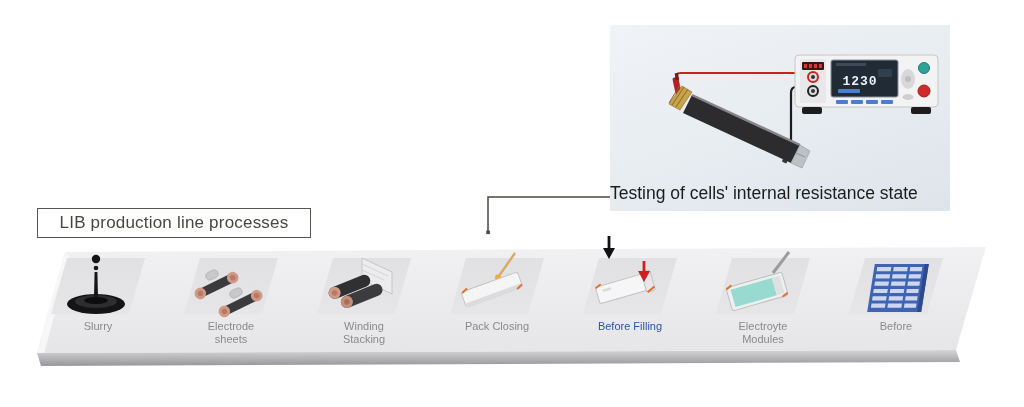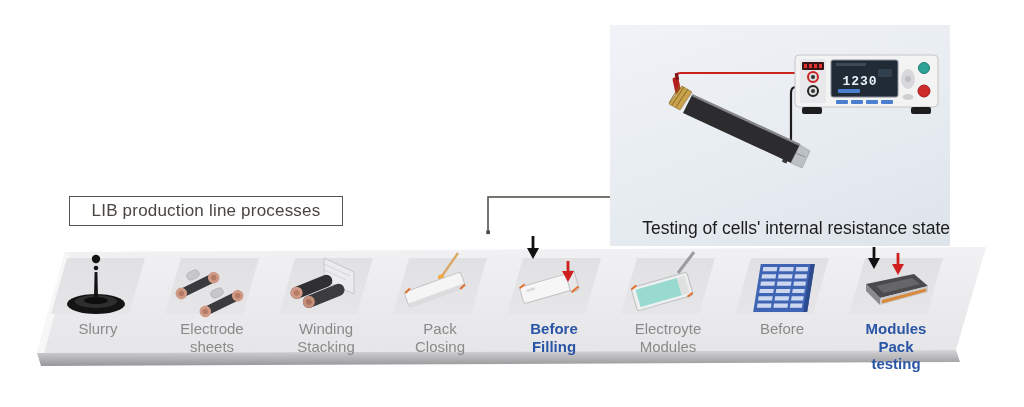--- a/index.html
+++ b/index.html
@@ -1,48 +1,48 @@
 <!DOCTYPE html>
 <html><head>
 <meta charset="utf-8">
 <style>
   html,body{margin:0;padding:0;background:#fff;}
   #canvas{position:relative;width:1024px;height:407px;background:#ffffff;overflow:hidden;
           font-family:"Liberation Sans",sans-serif;}
 
   
-  .title-box{position:absolute;left:37px;top:196px;width:272px;height:28px;
+  .title-box{position:absolute;left:37px;top:208px;width:272px;height:28px;
     border:1.5px solid #57524d;display:flex;align-items:center;justify-content:center;
-    font-size:17px;color:#4a4540;letter-spacing:.2px;background:#fff;z-index:4;margin-left:32px;}
-
-  
-  .callout{position:absolute;left:610px;top:25px;width:340px;height:221px;
+    font-size:17px;color:#4a4540;letter-spacing:.2px;background:#fff;z-index:4;}
+
+  
+  .callout{position:absolute;left:610px;top:25px;width:340px;height:186px;
     background:linear-gradient(160deg,#f0f3f7 0%,#e7ecf1 55%,#dde4ea 100%);z-index:2;}
   .callout svg{display:block;}
-  .callout-caption{position:absolute;left:0;right:0;bottom:7px;text-align:right;
+  .callout-caption{position:absolute;left:0;right:0;bottom:7px;text-align:left;
     font-size:17.5px;color:#1c1c1c;margin-top:29px;}
 
   
   .overlay{position:absolute;left:0;top:0;z-index:3;pointer-events:none;}
 
   
   .platform{position:absolute;left:0;top:0;z-index:0;}
 
   
   .steps{position:absolute;left:58px;top:250px;width:878px;height:110px;display:flex;
     justify-content:space-between;z-index:1;}
   .step{position:relative;width:80px;display:flex;flex-direction:column;align-items:center;}
   .tile{position:absolute;top:8px;left:1px;width:78px;height:56px;
     background:linear-gradient(180deg,#e1e1e3,#e6e6e8);transform:skewX(-16deg);}
   .icon{position:relative;display:block;width:80px;height:68px;overflow:visible;}
   .icon.h82{height:82px;margin-top:-14px;}
   .icon.h74{height:74px;margin-top:-6px;}
-  .step-label{position:relative;margin-top:2px;font-size:15px;line-height:1.18;
+  .step-label{position:relative;margin-top:2px;font-size:11px;line-height:1.18;
     color:#8a8a8a;text-align:center;white-space:pre-line;}
-  .step.hl .step-label{color:#2a55a5;font-weight:bold;}
+  .step.hl .step-label{color:#2a55a5;font-weight:normal;}
 </style>
 </head>
 <body>
 
 <div id="canvas">
 
   <svg class="platform" width="1024" height="407">
     <defs>
       <linearGradient id="topg" x1="0" y1="0" x2="0" y2="1">
         <stop offset="0" stop-color="#f1f1f3"></stop>
@@ -264,35 +264,15 @@
             <rect x="17" y="53.5" width="14" height="4.2"></rect>
               <rect x="33.5" y="53.5" width="14" height="4.2"></rect>
               <rect x="50" y="53.5" width="12" height="4.2"></rect>
           </g>
         </g>
       </svg>
       <div class="step-label">Before</div>
     </div>
 
 
-    <div class="step hl">
-      <div class="tile"></div>
-      <svg class="icon h74" viewBox="0 0 80 74">
-        <g>
-          <rect x="16.6" y="3" width="2.8" height="12" fill="#111"></rect>
-          <path d="M12,14 L24,14 L18,25 Z" fill="#111"></path>
-        </g>
-        <g>
-          <rect x="40.6" y="9" width="2.8" height="12" fill="#cf1f1f"></rect>
-          <path d="M36,20 L48,20 L42,31 Z" fill="#cf1f1f"></path>
-        </g>
-        <path d="M10,40 L58,30 L72,42 L24,54 Z" fill="#4b4b4e"></path>
-        <path d="M20,42 L56,34 L64,40 L28,49 Z" fill="#66666a"></path>
-        <path d="M10,40 L24,54 L24,61 L10,47 Z" fill="#8a8a8e"></path>
-        <path d="M24,54 L72,42 L72,48 L24,61 Z" fill="#c9c9cb"></path>
-        <path d="M26,56 L70,44.5 L70,47.5 L26,59.5 Z" fill="#d9893a"></path>
-      </svg>
-      <div class="step-label">Modules Pack
-testing</div>
-    </div>
 
   </div>
 </div>
 
 </body></html>

